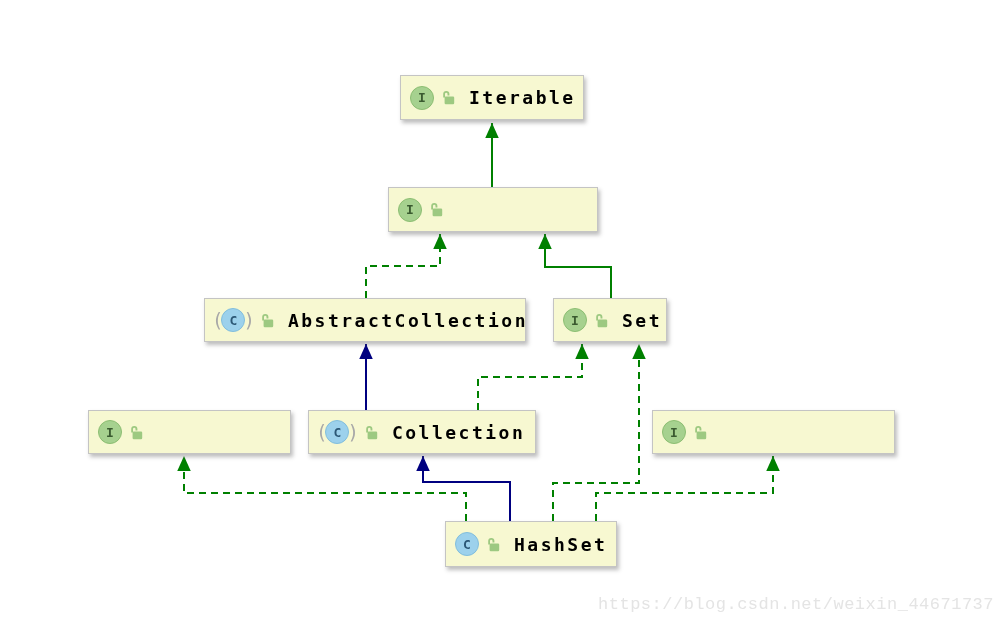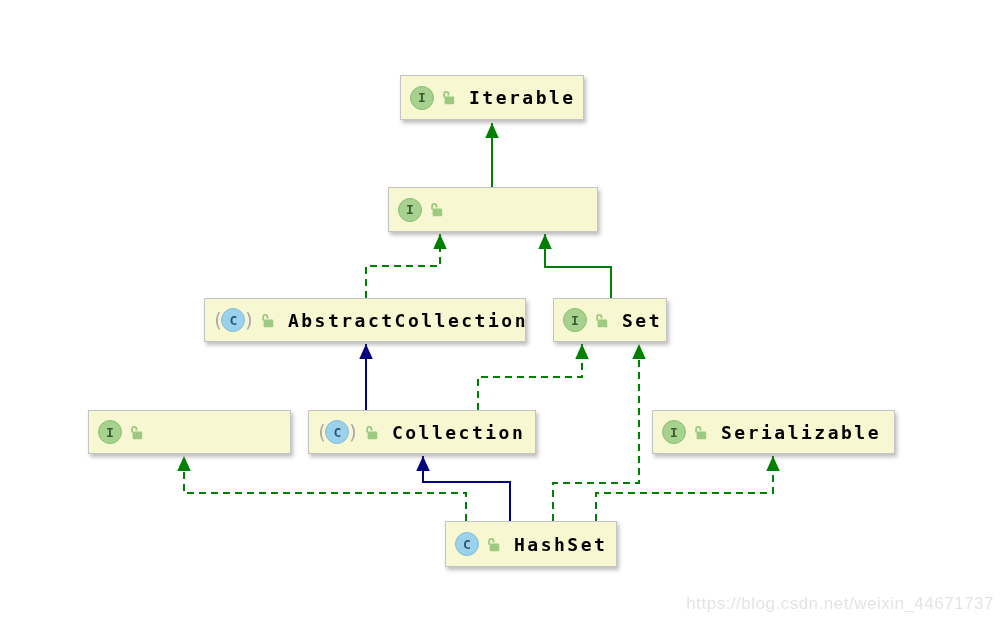--- a/index.html
+++ b/index.html
@@ -15,21 +15,21 @@
   .circle{width:22px;height:22px;border-radius:50%;flex:none;
           display:inline-flex;align-items:center;justify-content:center;
           font-size:13px;font-weight:bold;letter-spacing:0;line-height:1;}
   .iface-circle{background:#A6D18F;border:1px solid #8CBE72;color:#3A5A30;}
   .class-circle{background:#9CD1EC;border:1px solid #82BEDC;color:#2C5876;}
   .abstract-wrap{display:inline-flex;align-items:center;flex:none;}
   .paren{color:#A8A8A8;font-weight:normal;font-size:19px;letter-spacing:0;margin:0 -2px;line-height:1;}
   .lock-icon{margin-left:5px;margin-right:13px;flex:none;}
   .node-label{flex:none;text-align:right;}
   #watermark{position:absolute;right:14px;bottom:5px;
-             font-family:Liberation Sans, sans-serif;font-size:17px;
+             font-family:Liberation Mono, monospace;font-size:17px;
              color:#E4E4E4;letter-spacing:0.5px;}
 </style>
 </head>
 <body>
 
 <div id="stage">
   <svg id="edge-layer" width="1008" height="619" viewBox="0 0 1008 619" xmlns="http://www.w3.org/2000/svg">
     <defs>
       <marker id="arr-g" markerUnits="userSpaceOnUse" markerWidth="17" markerHeight="15" refX="15" refY="6.75" orient="auto">
         <path d="M0,0 L15,6.75 L0,13.5 Z" fill="#008000"></path>
@@ -105,21 +105,20 @@
           <rect x="5.6" y="7.6" width="9.6" height="7.6" rx="1.2" fill="#9DC981"></rect>
         </svg>
         <span class="node-label">Collection</span>
       </div>
       <div class="node" style="left: 652px; top: 410px; width: 243px; height: 44px;">
         <span class="circle iface-circle">I</span>
         <svg class="lock-icon" width="17" height="17" viewBox="0 0 17 17">
           <path d="M4.2 8.6 V5.0 A3.1 3.1 0 0 1 10.4 5.0 V6.4 H8.5 V5.1 A1.25 1.25 0 0 0 6.0 5.1 V8.6 Z" fill="#9DC981"></path>
           <rect x="5.6" y="7.6" width="9.6" height="7.6" rx="1.2" fill="#9DC981"></rect>
         </svg>
-        <span class="node-label">Serializable</span>
       </div>
       <div class="node" style="left: 445px; top: 521px; width: 172px; height: 46px;">
         <span class="circle class-circle">C</span>
         <svg class="lock-icon" width="17" height="17" viewBox="0 0 17 17">
           <path d="M4.2 8.6 V5.0 A3.1 3.1 0 0 1 10.4 5.0 V6.4 H8.5 V5.1 A1.25 1.25 0 0 0 6.0 5.1 V8.6 Z" fill="#9DC981"></path>
           <rect x="5.6" y="7.6" width="9.6" height="7.6" rx="1.2" fill="#9DC981"></rect>
         </svg>
         <span class="node-label">HashSet</span>
       </div>
     </div>

